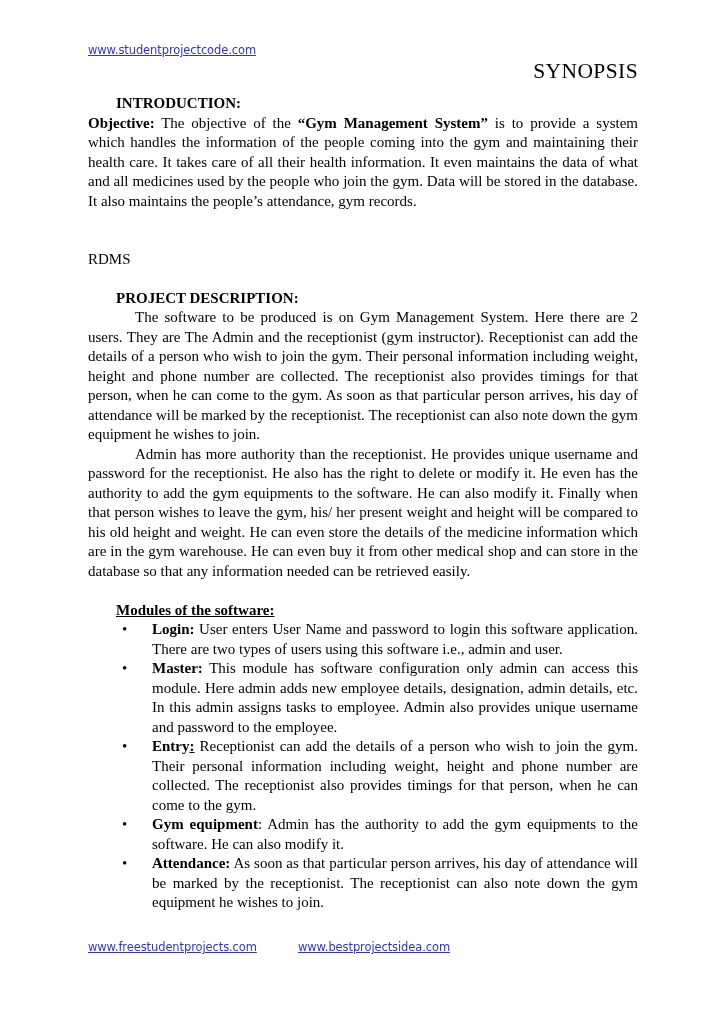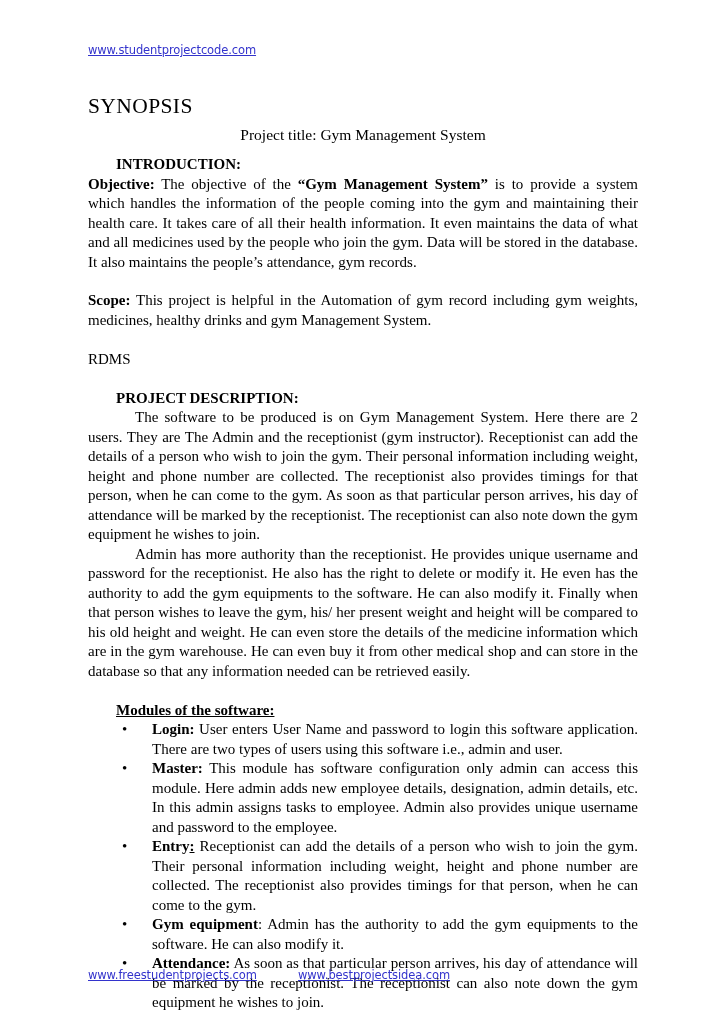--- a/index.html
+++ b/index.html
@@ -35,24 +35,23 @@
     font-size: 11.5px;
     color: #3333cc;
     text-decoration: underline;
     letter-spacing: -0.1px;
     display: inline-block;
     line-height: 14px;
   }
 
   
   .doc-title {
-    text-align: left;
+    text-align: right;
     font-size: 21.5px;
     line-height: 26px;
-    margin-top: 35px;
     font-weight: normal;
     letter-spacing: 0.4px;
   }
   .doc-subtitle {
     text-align: center;
     font-size: 15.5px;
     line-height: 20px;
     margin-top: 6px;
     font-weight: normal;
   }
@@ -108,21 +107,21 @@
     left: 34px;
     top: 0;
     font-size: 15px;
     line-height: 19.5px;
   }
 
   
   .footer {
     position: absolute;
     left: 88px;
-    top: 968px;
+    top: 940px;
     width: 560px;
     height: 18px;
   }
   .footer-link {
     font-family: "DejaVu Sans", "Liberation Sans", sans-serif;
     font-size: 11.5px;
     color: #3333cc;
     text-decoration: underline;
     letter-spacing: -0.1px;
     position: absolute;
@@ -136,31 +135,29 @@
 <body>
 
 <div class="page">
 
   <div class="content">
 
     <a class="header-link" href="#">www.studentprojectcode.com</a>
 
     <div class="doc-title">SYNOPSIS</div>
 
-    <div class="doc-subtitle">Project title: Gym Management System</div>
 
     <div style="height:10px"></div>
 
     <div class="sec-head">INTRODUCTION:</div>
 
     <p class="body"><span class="b">Objective:</span><span> The objective of the </span><span class="b">“Gym Management System”</span><span> is to provide a system which handles the information of the people coming into the gym and maintaining their health care. It takes care of all their health information. It even maintains the data of what and all medicines used by the people who join the gym. Data will be stored in the database. It also maintains the people’s attendance, gym records.</span></p>
 
     <div class="gap-sm"></div>
 
-    <p class="body"><span class="b">Scope:</span><span> This project is helpful in the Automation of gym record including gym weights, medicines, healthy drinks and gym Management System.</span></p>
 
     <div class="gap-md"></div>
 
 
     <div class="plain">RDMS</div>
 
     <div class="gap-md"></div>
 
     <div class="sec-head">PROJECT DESCRIPTION:</div>
 

